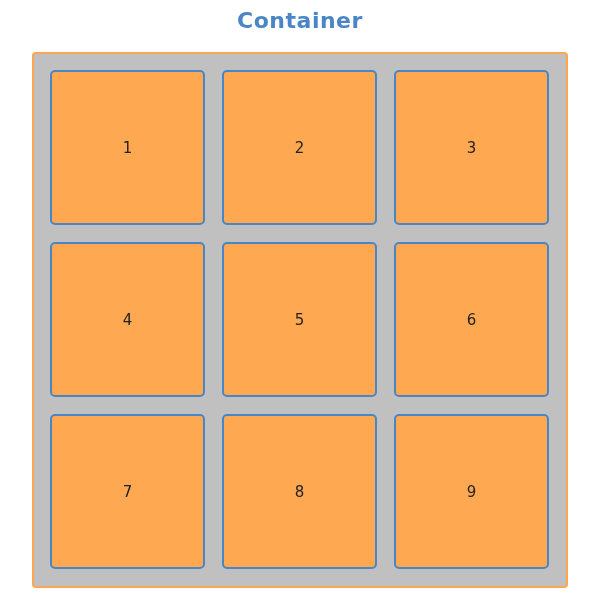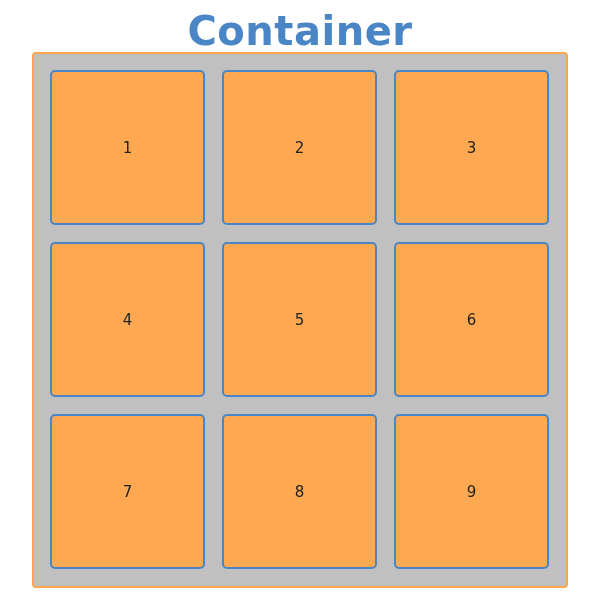--- a/index.html
+++ b/index.html
@@ -1,19 +1,19 @@
 <!DOCTYPE html>
 <html><head>
 <meta charset="utf-8">
 <style>
   html, body { margin: 0; padding: 0; background: #ffffff; }
   body { width: 614px; height: 611px; position: relative; overflow: hidden; font-family: "DejaVu Sans", sans-serif; }
   .title {
     position: absolute; left: 0; top: 8px; width: 600px; text-align: center;
-    font-size: 40px; font-weight: bold; color: #4a86c6; letter-spacing: 0.5px;
+    font-size: 22px; font-weight: bold; color: #4a86c6; letter-spacing: 0.5px;
   }
   .container {
     position: absolute; left: 32px; top: 52px; width: 532px; height: 532px;
     background: #c0c0c0; border: 2px solid #ffa54f; border-radius: 4px;
     box-sizing: content-box;
   }
   .grid {
     position: absolute; left: 16px; top: 16px;
     display: grid; grid-template-columns: repeat(3, 155px); grid-template-rows: repeat(3, 155px);
     column-gap: 17px; row-gap: 17px;

